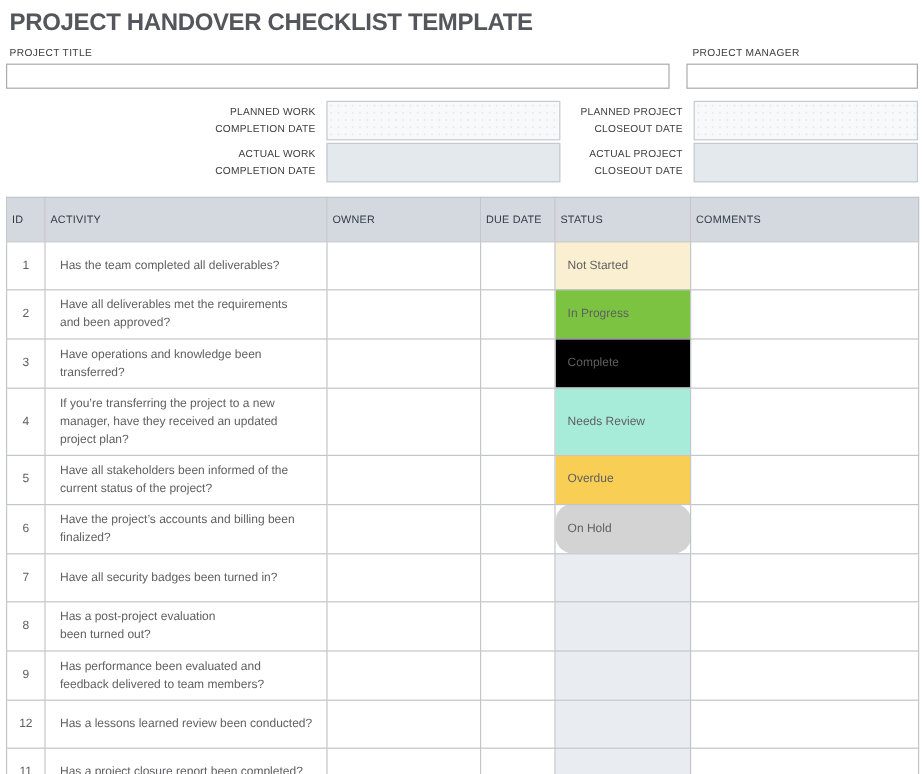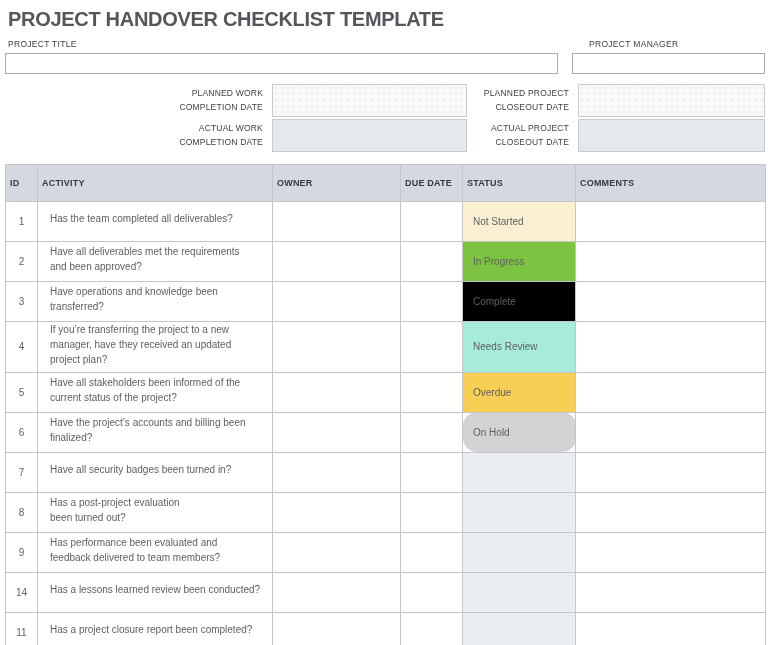--- a/index.html
+++ b/index.html
@@ -7,21 +7,21 @@
   body { font-family: "Liberation Sans", sans-serif; }
   .page { width: 768px; padding: 8px 3px 0 5px; }
 
   
   .page-title {
     font-size: 20px; font-weight: bold; color: #54565b;
     letter-spacing: -0.3px; margin: 0 0 8px 3px;
   }
 
   
-  .labels-row { display: flex; margin-left: 3px; gap: 12px; }
+  .labels-row { display: flex; margin-left: 3px; }
   .field-label {
     font-size: 8.5px; color: #404043; letter-spacing: 0.3px; line-height: 1.4;
   }
   .labels-row .spacer { width: 569px; flex: none; }
 
   
   .inputs-row { display: flex; margin-top: 2px; }
   .text-input { height: 21px; border: 1px solid #ababab; background: #ffffff; }
   .text-input.project-title { width: 553px; flex: none; }
   .text-input.project-manager { margin-left: 14px; flex: 1; }
@@ -47,32 +47,32 @@
   }
   .date-box.actual { background: #e4e9ee; }
 
   
   table.checklist {
     margin-top: 12px; width: 760px;
     border-collapse: collapse; table-layout: fixed;
   }
   table.checklist th, table.checklist td { border: 1px solid #c2c5c9; }
   table.checklist th {
-    background: #d4d9df; color: #333a45; font-size: 9px; font-weight: bold;
+    background: #d4d9df; color: #333a45; font-size: 9px; font-weight: normal;
     letter-spacing: 0.2px; height: 37px; padding: 4px 4px; text-align: left;
     vertical-align: middle;
   }
   th.col-id, th.col-due, th.col-status { text-align: center; }
   th.col-activity, th.col-owner, th.col-comments { padding-left: 12px; }
   table.checklist td {
     font-size: 10px; color: #5f5f61; height: 40px; vertical-align: middle;
     background: #ffffff;
   }
   td.col-id { background: #f3f3f4; text-align: center; color: #58595b; }
-  td.col-activity { padding: 0 10px 5px 12px; line-height: 1.5; white-space: pre-line; }
+  td.col-activity { padding: 5px 10px 5px 12px; line-height: 1.5; white-space: pre-line; }
   td.col-owner { padding-left: 10px; }
   td.col-due {
     background-color: #f7f9fc;
     background-image: radial-gradient(#e4e9f0 0.8px, transparent 0.9px);
     background-size: 6px 6px;
   }
   td.col-status { padding-left: 10px; color: #404447; }
   td.col-comments { padding-left: 10px; }
 </style>
 </head>
@@ -209,21 +209,21 @@
         <tr>
           <td class="col-id">9</td>
           <td class="col-activity">Has performance been evaluated and
 feedback delivered to team members?</td>
           <td class="col-owner"></td>
           <td class="col-due"></td>
           <td class="col-status" style="background: rgb(233, 237, 242);"></td>
           <td class="col-comments"></td>
         </tr>
         <tr>
-          <td class="col-id">14</td>
+          <td class="col-id">12</td>
           <td class="col-activity">Has a lessons learned review been conducted?</td>
           <td class="col-owner"></td>
           <td class="col-due"></td>
           <td class="col-status" style="background: rgb(233, 237, 242);"></td>
           <td class="col-comments"></td>
         </tr>
         <tr>
           <td class="col-id">11</td>
           <td class="col-activity">Has a project closure report been completed?</td>
           <td class="col-owner"></td>

